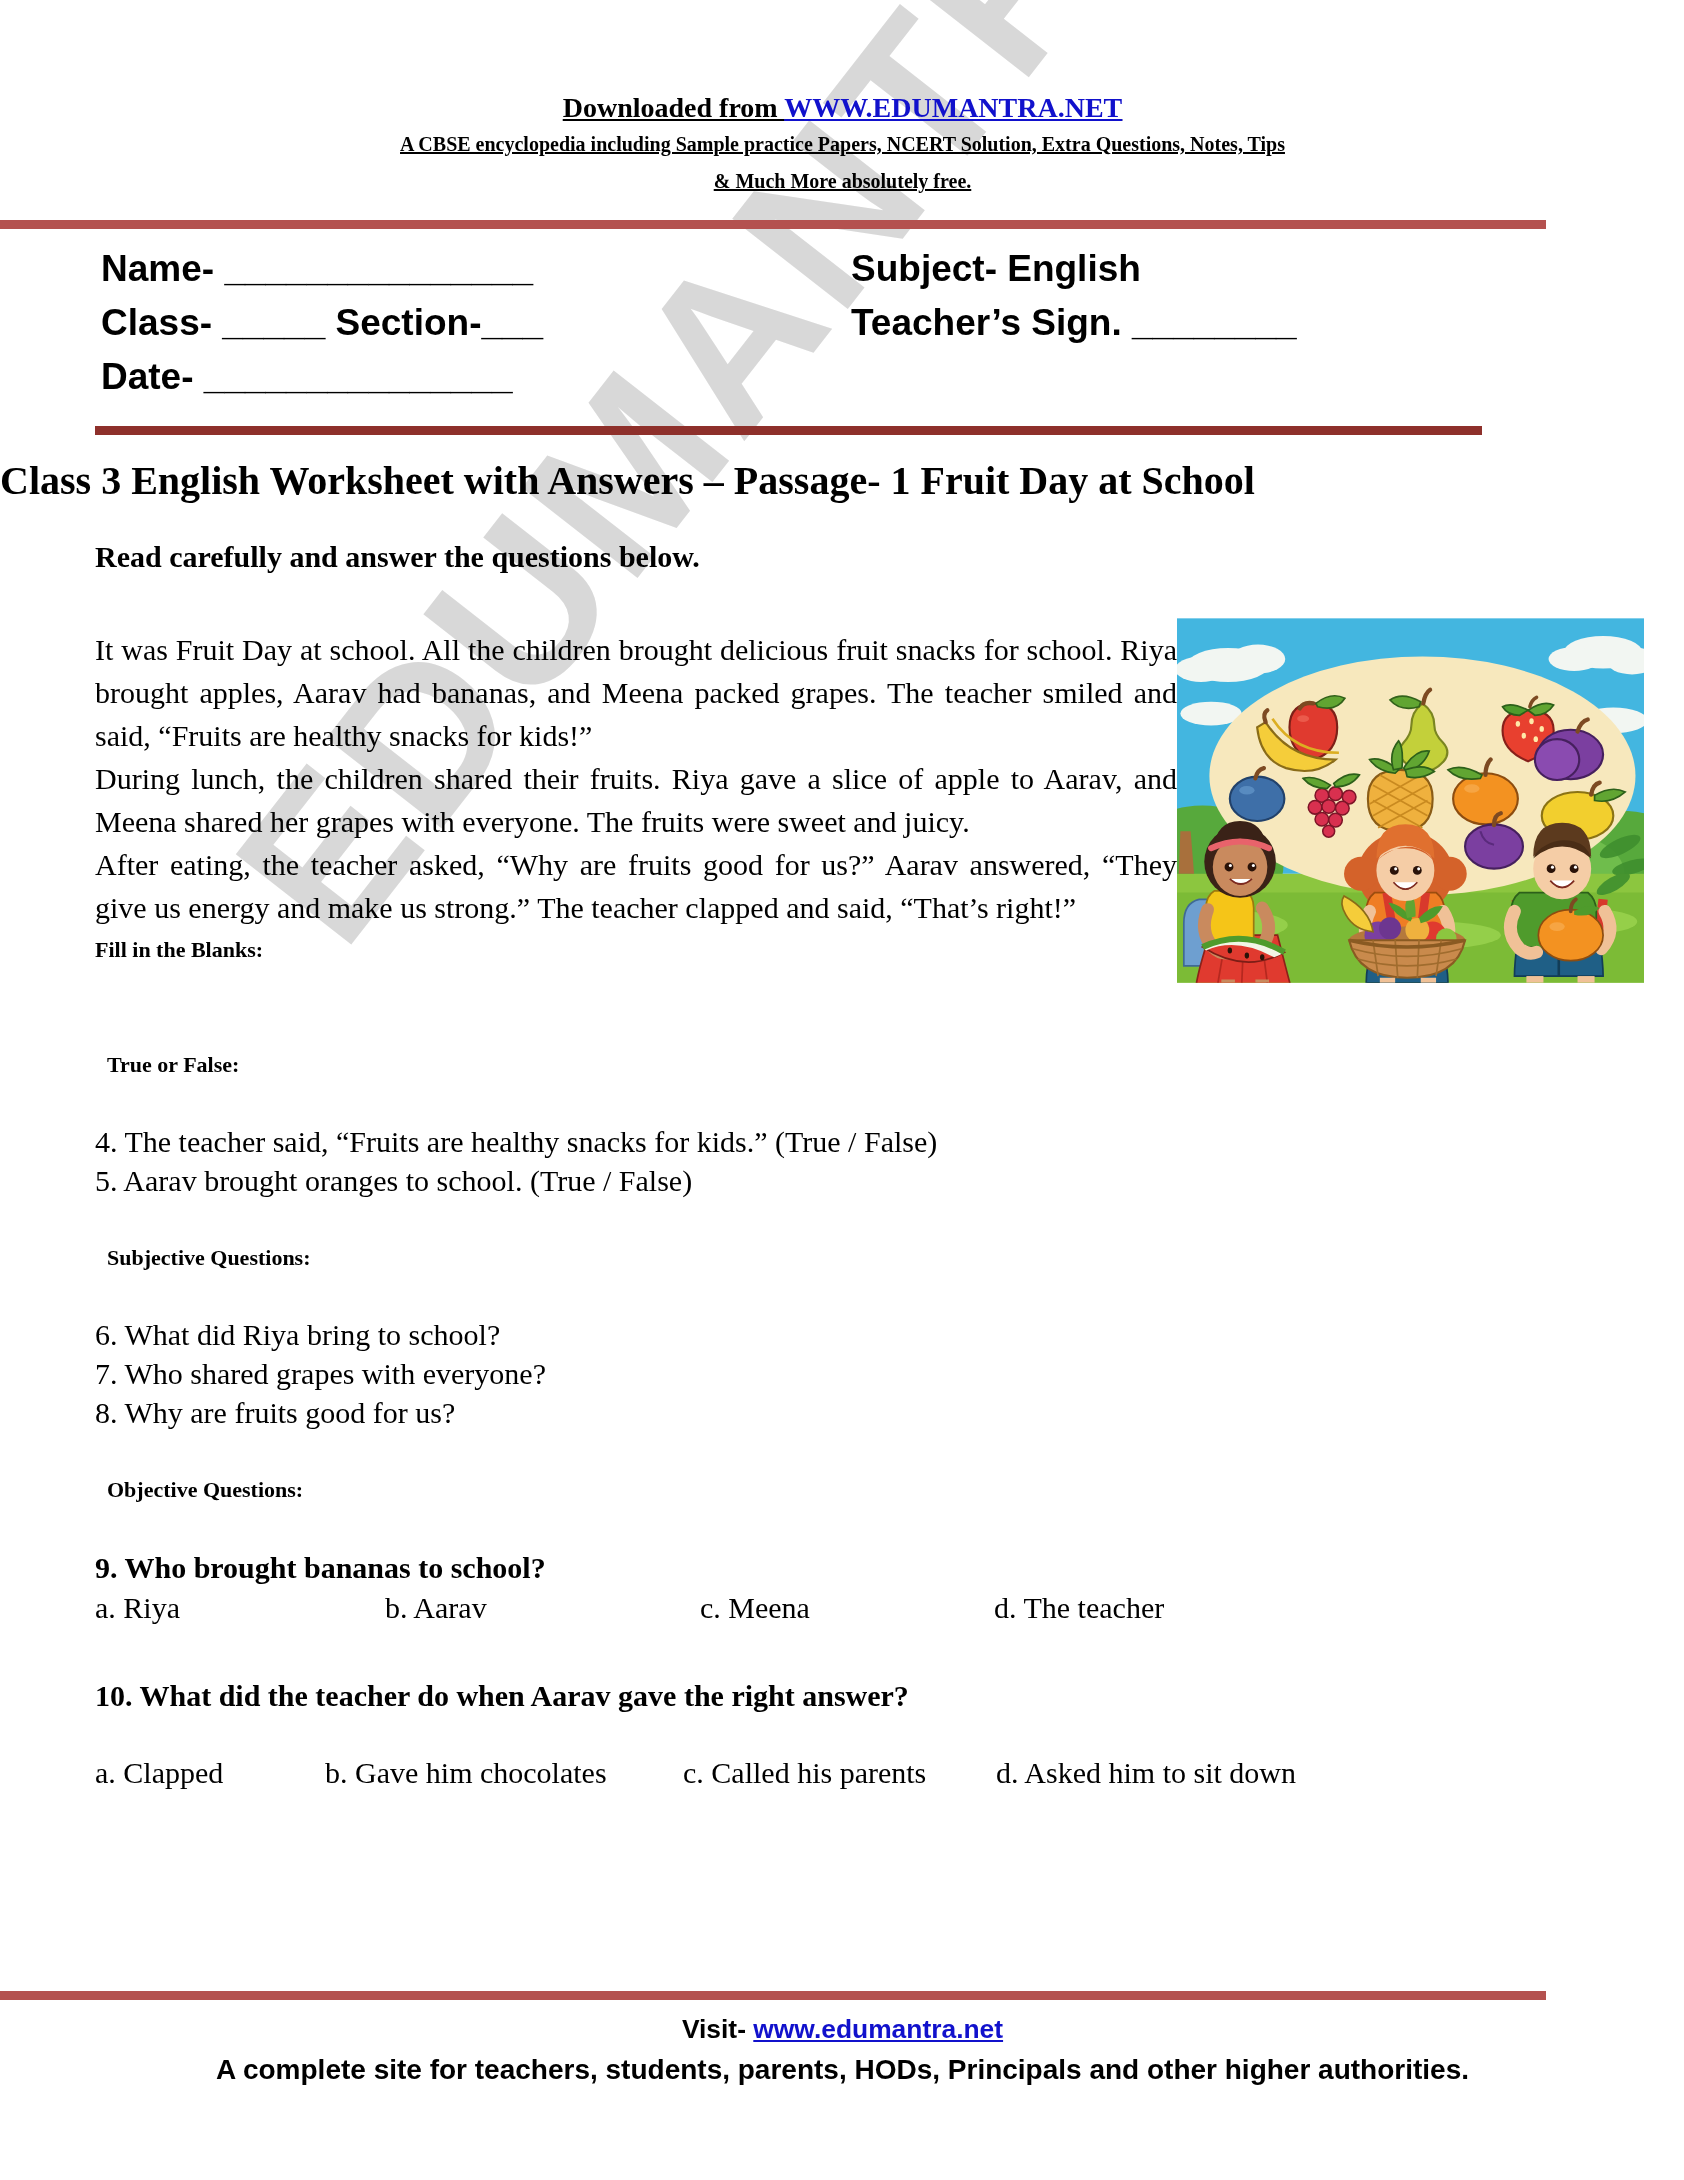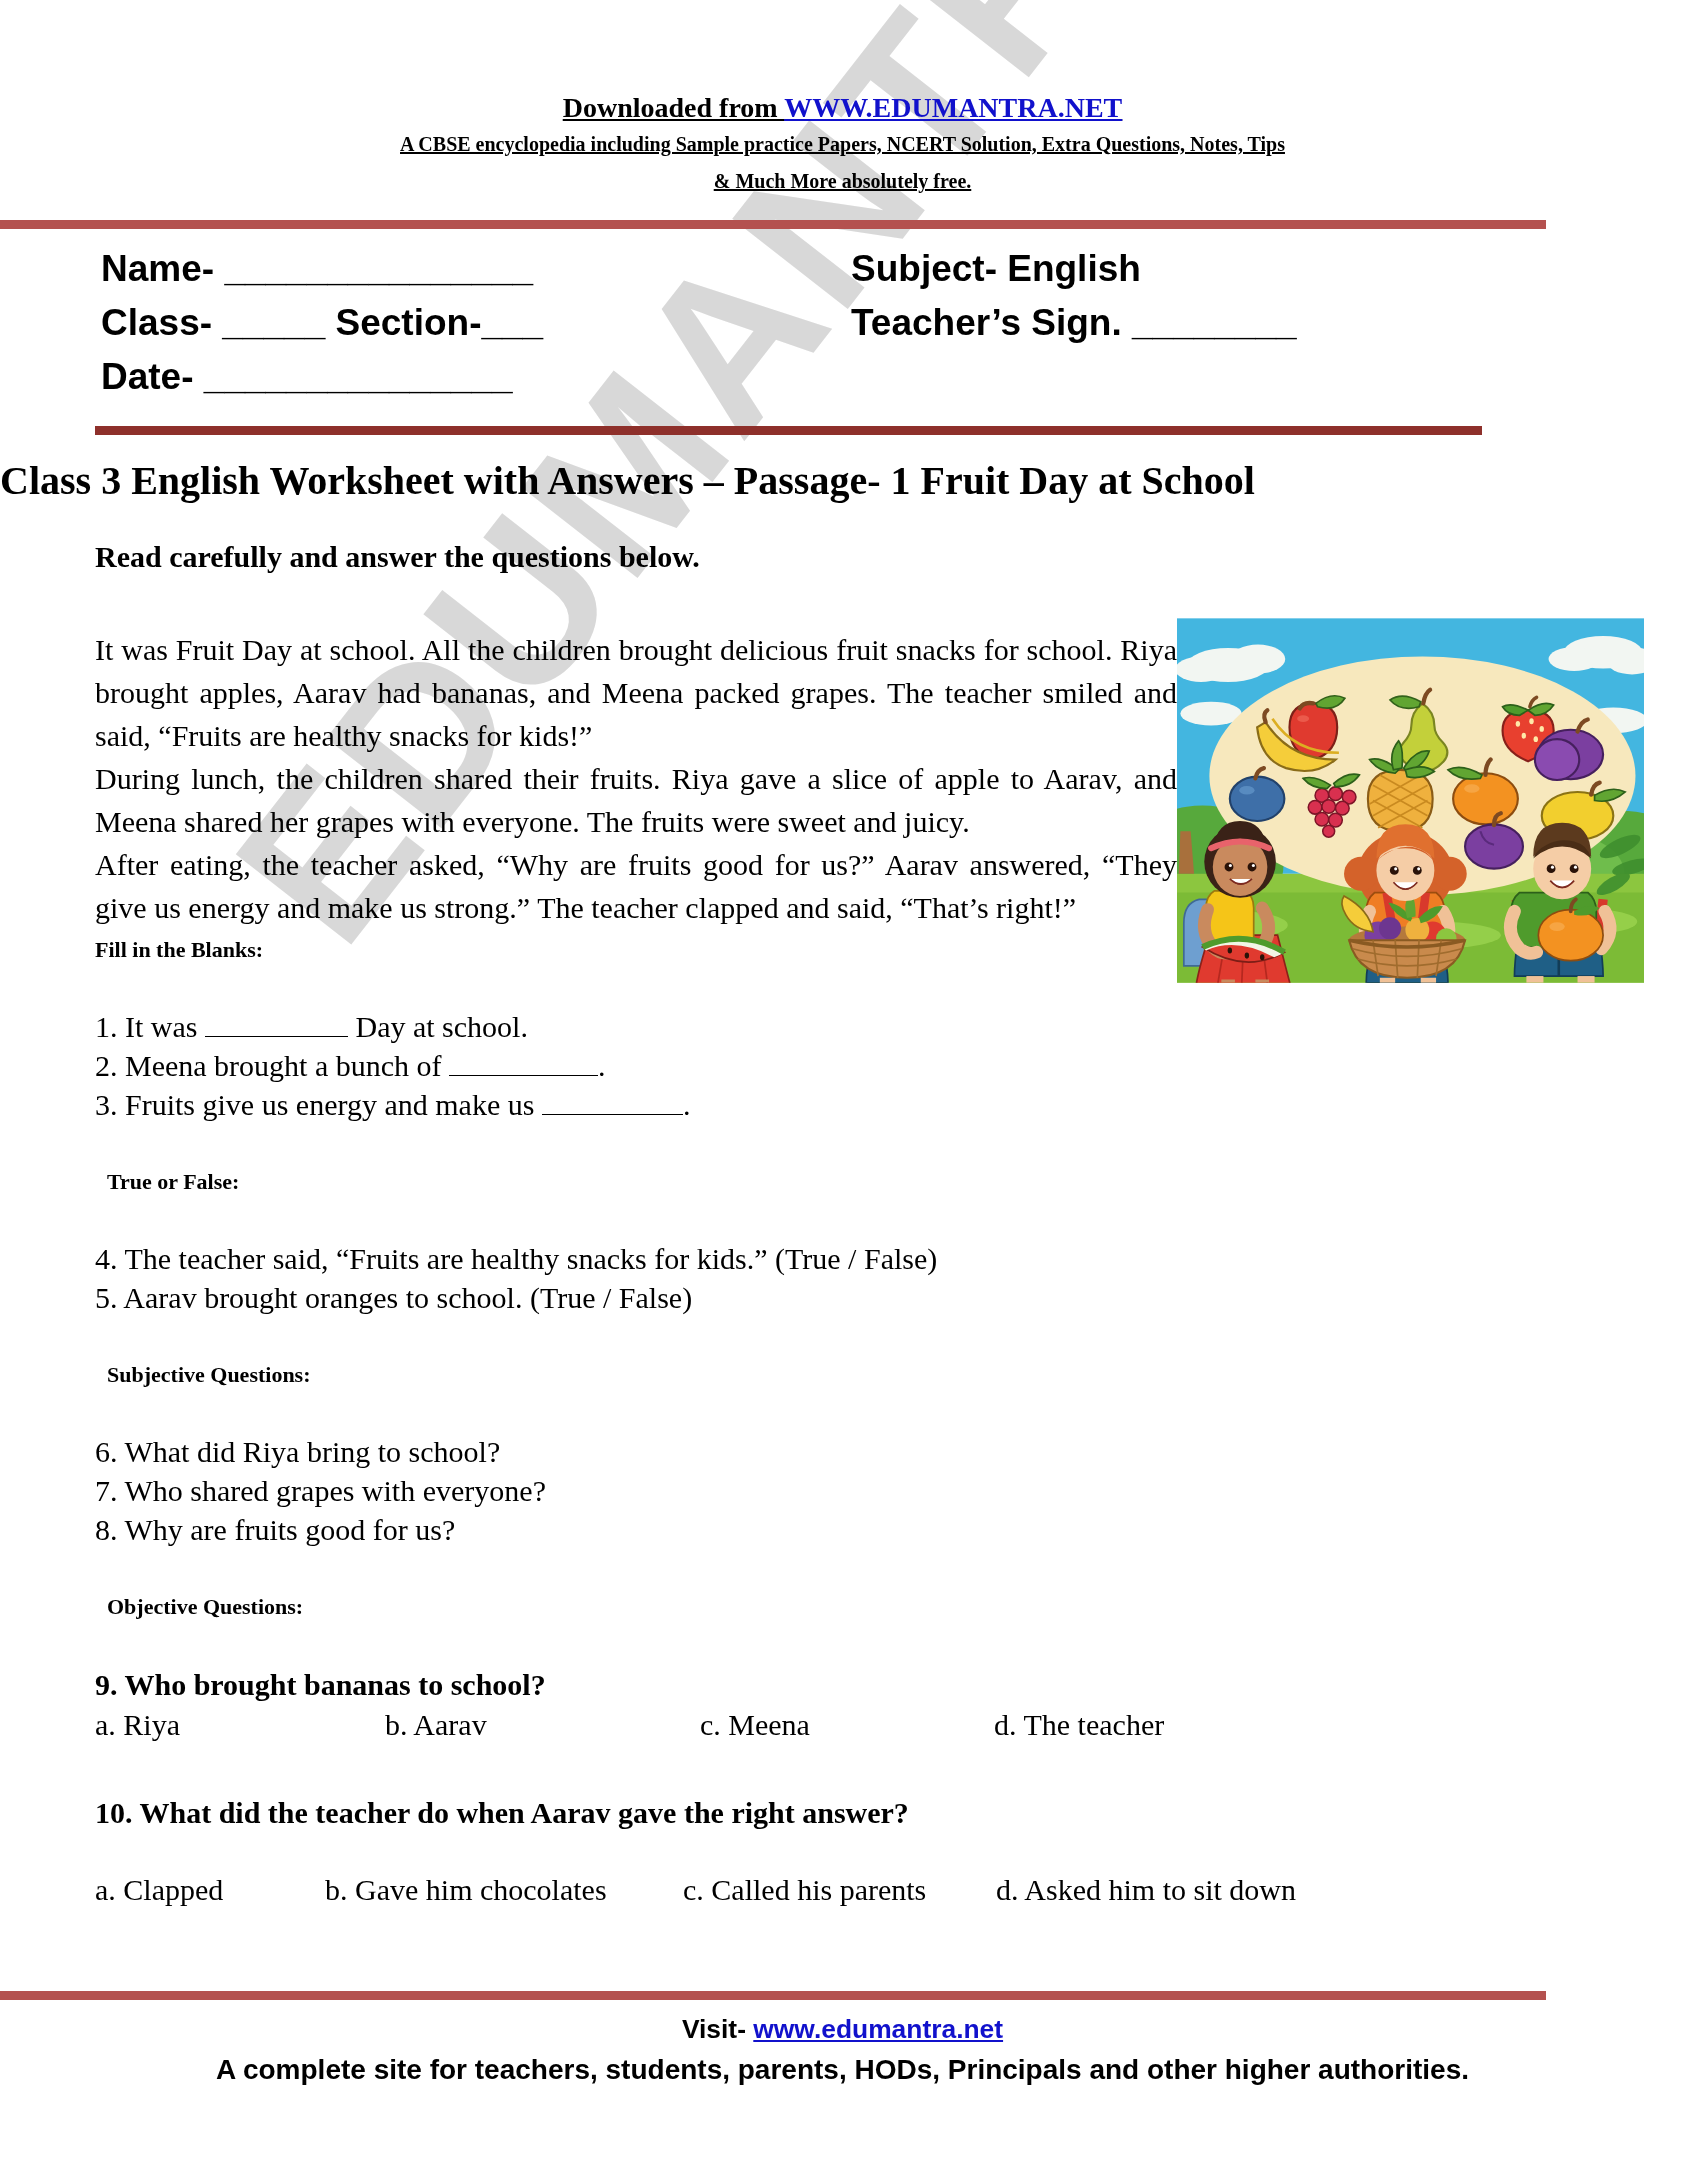--- a/index.html
+++ b/index.html
@@ -600,25 +600,20 @@
     <div class="passage">
       <p>It was Fruit Day at school. All the children brought delicious fruit snacks for school. Riya brought apples, Aarav had bananas, and Meena packed grapes. The teacher smiled and said, “Fruits are healthy snacks for kids!”</p>
       <p>During lunch, the children shared their fruits. Riya gave a slice of apple to Aarav, and Meena shared her grapes with everyone. The fruits were sweet and juicy.</p>
       <p>After eating, the teacher asked, “Why are fruits good for us?” Aarav answered, “They give us energy and make us strong.” The teacher clapped and said, “That’s right!”</p>
     </div>
 
     <div class="section-head">Fill in the Blanks:</div>
 
     <div class="spacer-md"></div>
 
-    <div class="q-list">
-      <div class="q-item"><span>1. It was </span><span class="blank-line blank-w1"></span><span> Day at school.</span></div>
-      <div class="q-item"><span>2. Meena brought a bunch of </span><span class="blank-line blank-w2"></span><span>.</span></div>
-      <div class="q-item"><span>3. Fruits give us energy and make us </span><span class="blank-line blank-w3"></span><span>.</span></div>
-    </div>
 
     <div class="spacer-md"></div>
 
     <div class="section-head indent">True or False:</div>
 
     <div class="spacer-md"></div>
 
     <div class="q-list wide">
       <div class="q-item">4. The teacher said, “Fruits are healthy snacks for kids.” (True / False)</div>
       <div class="q-item">5. Aarav brought oranges to school. (True / False)</div>

